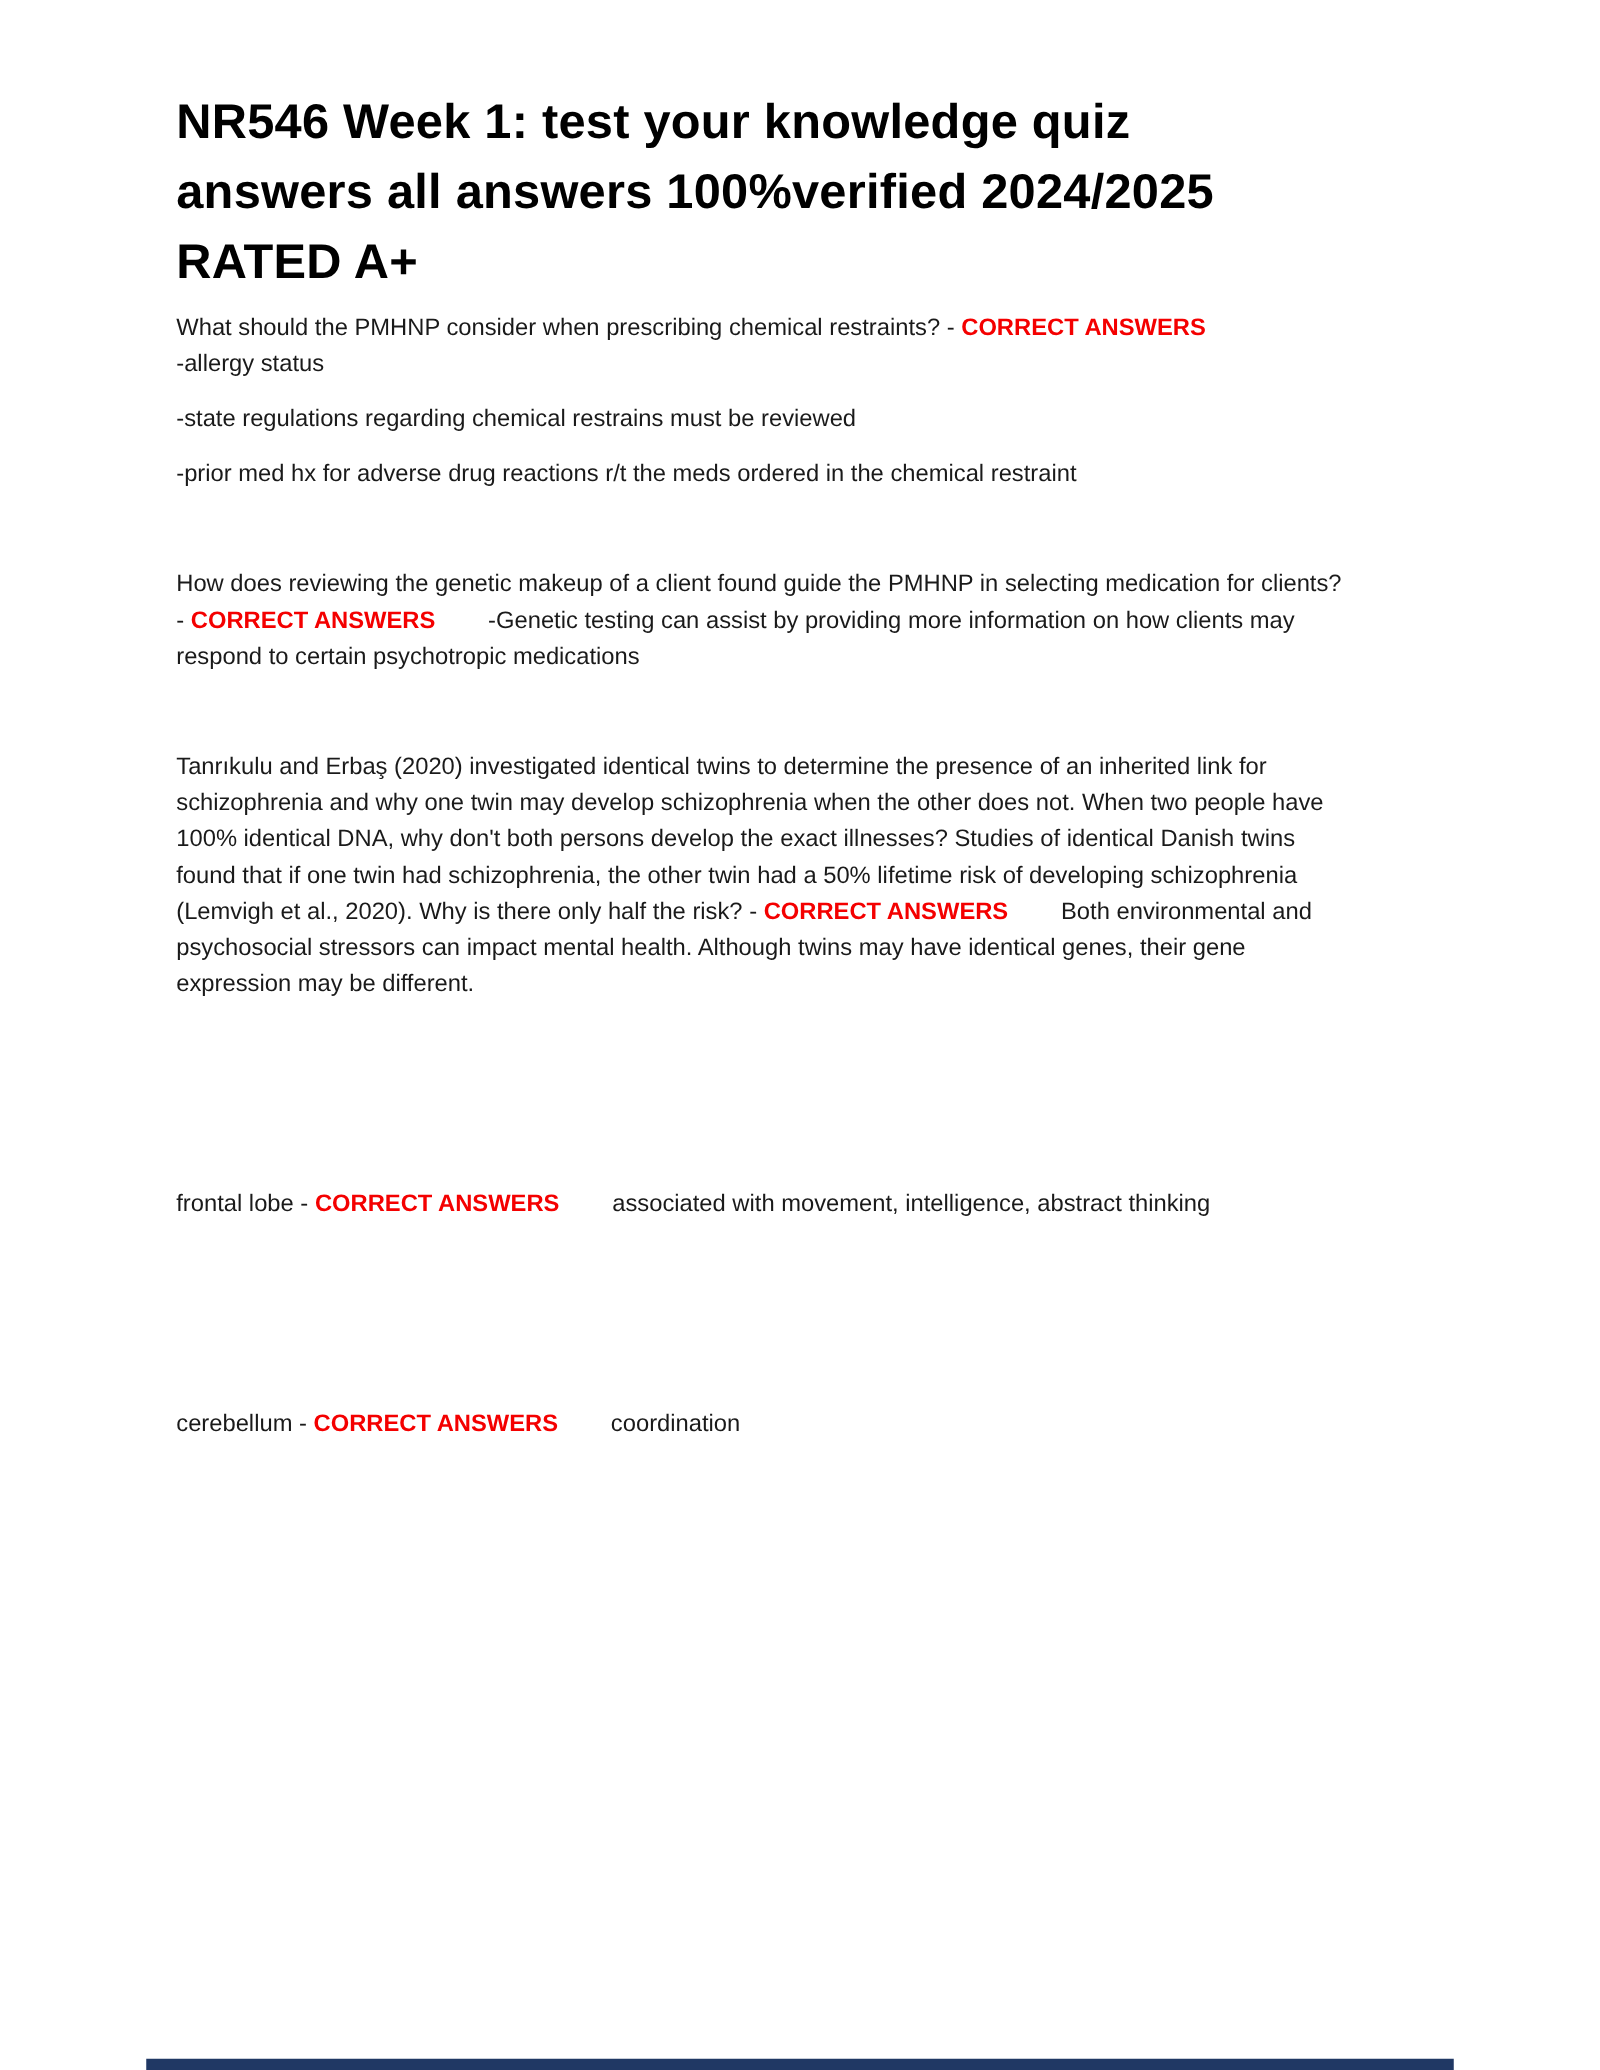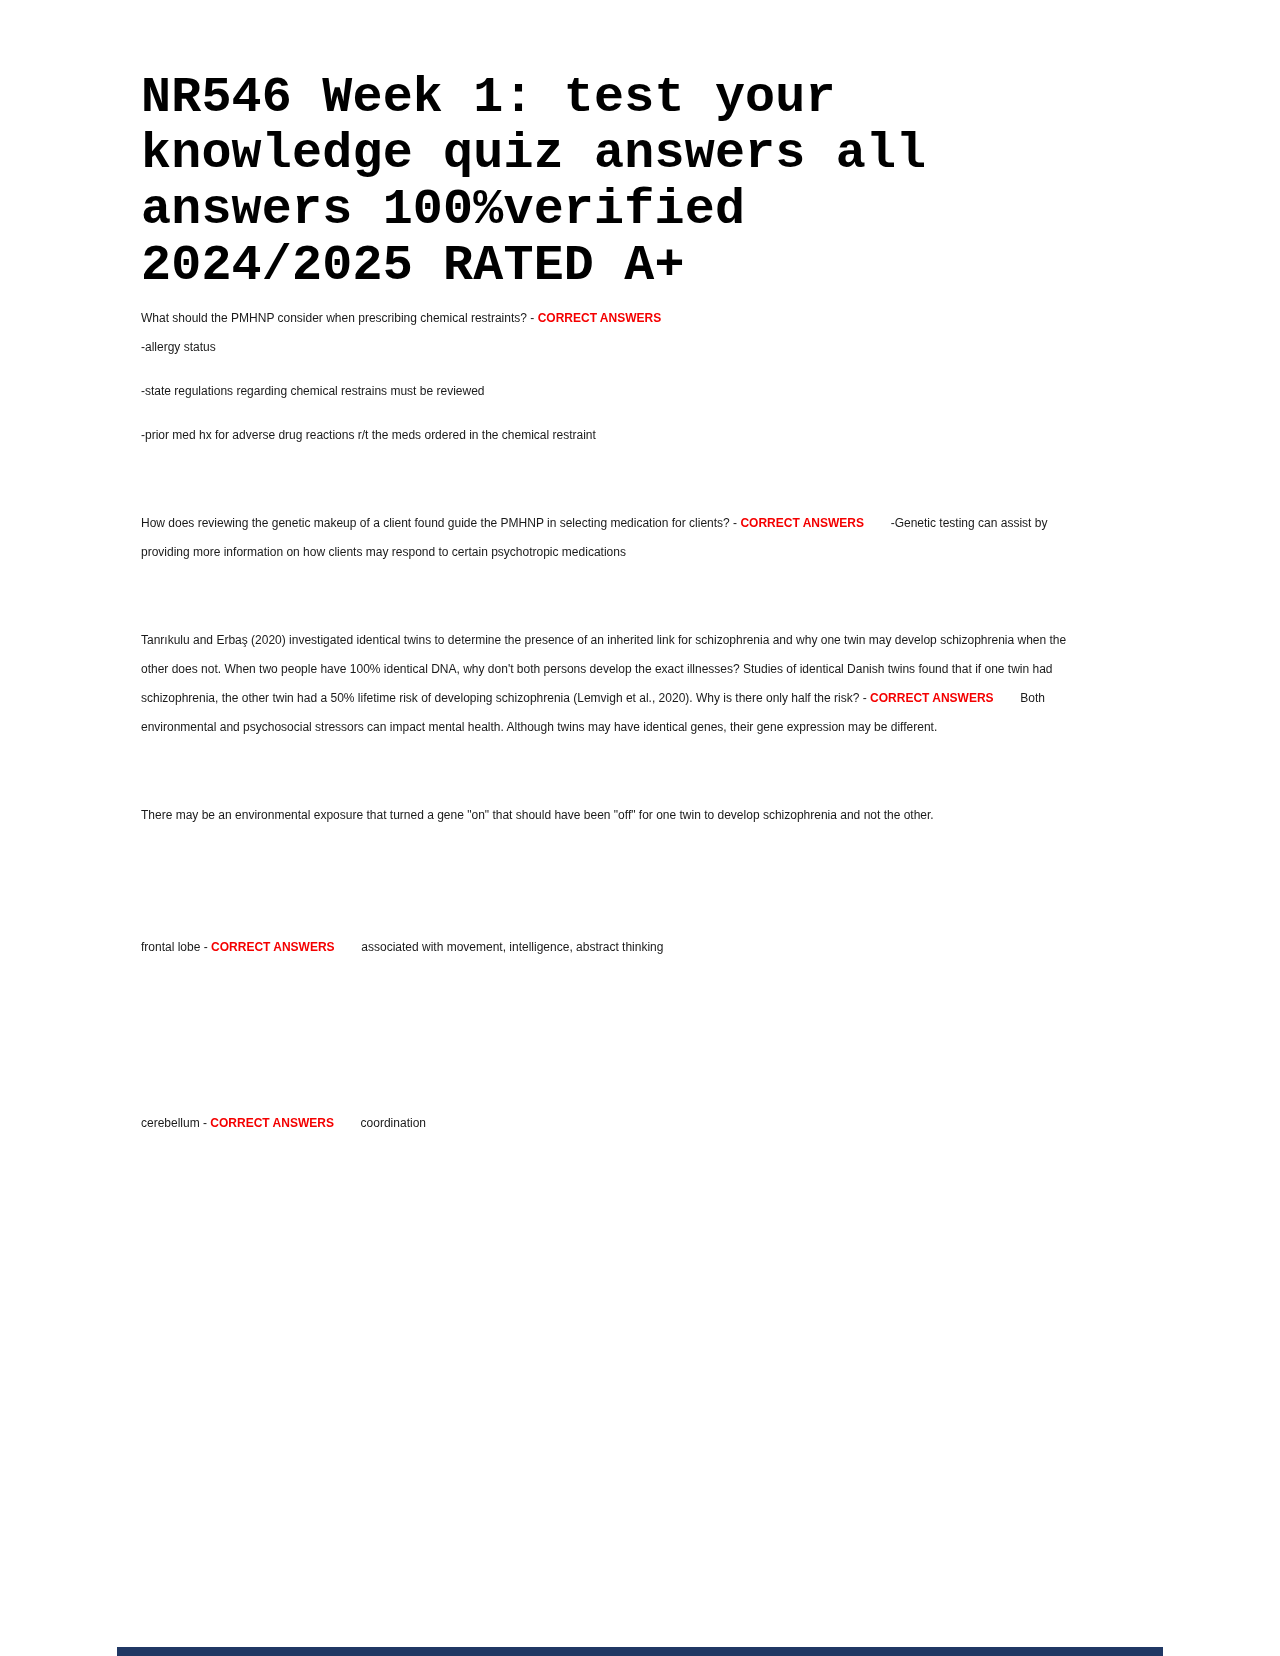--- a/index.html
+++ b/index.html
@@ -17,32 +17,32 @@
     font-family: "Liberation Sans", sans-serif;
     color: var(--body-text, #1a1a1a);
   }
   .content {
     position: absolute;
     top: 70px;
     left: 141px;
     width: 940px;
   }
   .doc-title {
-    font-family: Liberation Mono, monospace;
+    font-family: Liberation Sans, sans-serif;
     font-weight: 700;
-    font-size: 50px;
+    font-size: 39px;
     line-height: 56px;
     letter-spacing: 0.2px;
     color: #000000;
     margin: 0 0 10px 0;
     max-width: 900px;
   }
   .para {
     margin: 0 0 15px 0;
-    font-size: 12px;
+    font-size: 19px;
     line-height: 29px;
     white-space: pre-wrap;
     word-wrap: break-word;
   }
   .para.empty {
     min-height: 29px;
   }
   .seg { font-weight: 400; }
   .seg.red {
     color: var(--correct-answers-red, #ff0000);
@@ -66,21 +66,20 @@
     <div>
         <p class="para"><span class="seg">What should the PMHNP consider when prescribing chemical restraints? - </span><span class="seg red">CORRECT ANSWERS</span><span class="seg">
 -allergy status</span></p>
         <p class="para"><span class="seg">-state regulations regarding chemical restrains must be reviewed</span></p>
         <p class="para"><span class="seg">-prior med hx for adverse drug reactions r/t the meds ordered in the chemical restraint</span></p>
         <p class="para empty">&nbsp;</p>
         <p class="para"><span class="seg">How does reviewing the genetic makeup of a client found guide the PMHNP in selecting medication for clients? - </span><span class="seg red">CORRECT ANSWERS</span><span class="seg">        -Genetic testing can assist by providing more information on how clients may respond to certain psychotropic medications</span></p>
         <p class="para empty">&nbsp;</p>
         <p class="para"><span class="seg">Tanrıkulu and Erbaş (2020) investigated identical twins to determine the presence of an inherited link for schizophrenia and why one twin may develop schizophrenia when the other does not. When two people have 100% identical DNA, why don't both persons develop the exact illnesses? Studies of identical Danish twins found that if one twin had schizophrenia, the other twin had a 50% lifetime risk of developing schizophrenia (Lemvigh et al., 2020). Why is there only half the risk? - </span><span class="seg red">CORRECT ANSWERS</span><span class="seg">        Both environmental and psychosocial stressors can impact mental health. Although twins may have identical genes, their gene expression may be different.</span></p>
         <p class="para empty">&nbsp;</p>
-        <p class="para"><span class="seg">There may be an environmental exposure that turned a gene "on" that should have been "off" for one twin to develop schizophrenia and not the other.</span></p>
         <p class="para empty">&nbsp;</p>
         <p class="para empty">&nbsp;</p>
         <p class="para"><span class="seg">frontal lobe - </span><span class="seg red">CORRECT ANSWERS</span><span class="seg">        associated with movement, intelligence, abstract thinking</span></p>
         <p class="para empty">&nbsp;</p>
         <p class="para empty">&nbsp;</p>
         <p class="para empty">&nbsp;</p>
         <p class="para"><span class="seg">cerebellum - </span><span class="seg red">CORRECT ANSWERS</span><span class="seg">        coordination</span></p>
       </div>
   </div>
   <div class="footer-bar"></div>

